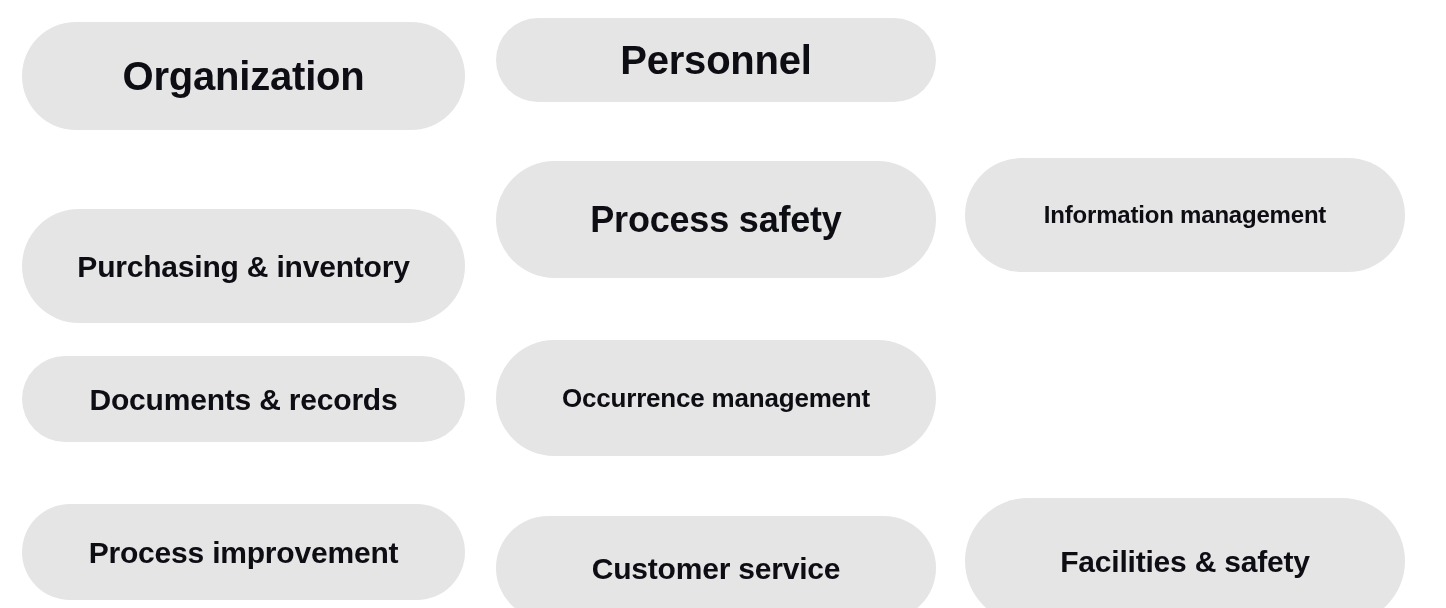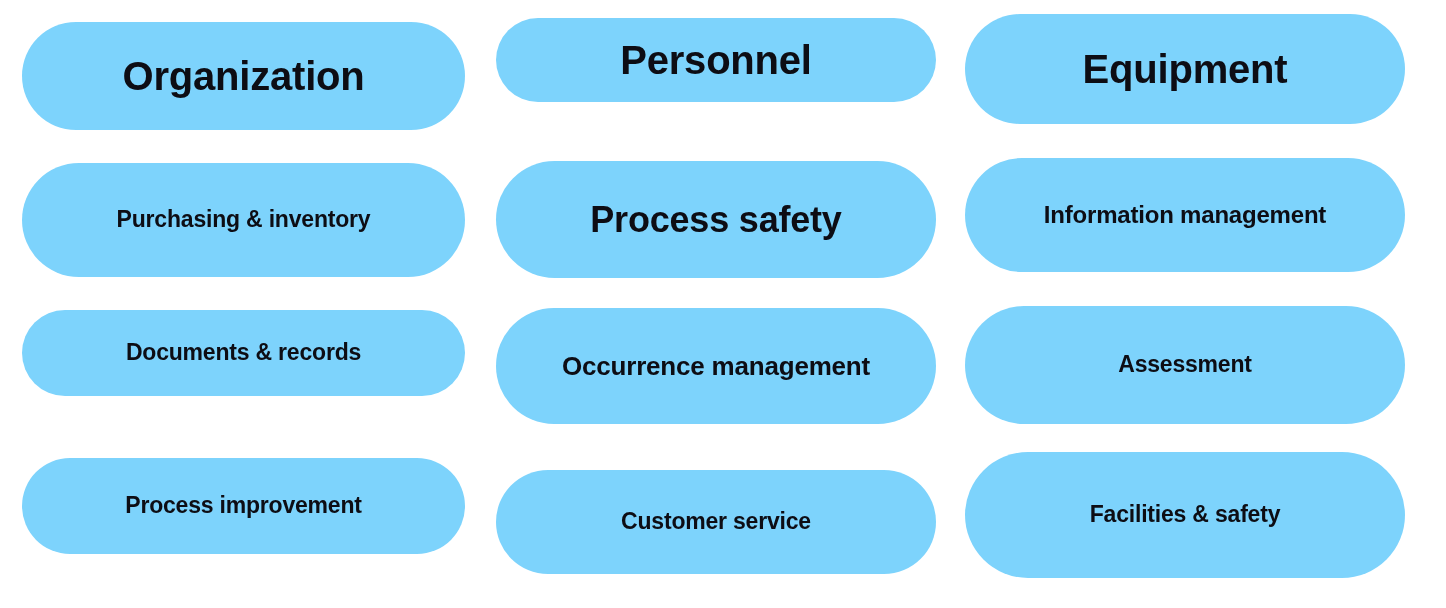--- a/index.html
+++ b/index.html
@@ -27,21 +27,21 @@
   }
   .col-1 { left: 22px;  width: 443px; }
   .col-2 { left: 496px; width: 440px; }
   .col-3 { left: 965px; width: 440px; }
 
   .pill {
     position: absolute;
     left: 0;
     width: 100%;
     box-sizing: border-box;
-    background: #7dd3fc;
+    background: #e5e5e5;
     border-radius: 999px;
     display: flex;
     align-items: center;
     justify-content: center;
     text-align: center;
     color: #0d0d14;
     font-weight: 700;
     letter-spacing: -0.2px;
     line-height: 1.1;
     padding: 0 14px;
@@ -62,22 +62,22 @@
 
   
   .col-3 .p0 { top: 14px;  height: 110px; }
   .col-3 .p1 { top: 158px; height: 114px; }
   .col-3 .p2 { top: 306px; height: 118px; }
   .col-3 .p3 { top: 452px; height: 126px; }
 
   
   .fs-xl  { font-size: 40px; }
   .fs-lg  { font-size: 36px; }
-  .fs-md  { font-size: 23px; }
-  .fs-sm  { font-size: 26px; }
+  .fs-md  { font-size: 30px; margin-top: 46px; }
+  .fs-sm  { font-size: 26px; margin-top: 32px; }
   .fs-xs  { font-size: 24px; }
 </style>
 </head>
 <body>
 
 <div class="board">
 
   <div class="column col-1">
     <div class="pill p0 fs-xl">
       <span>Organization</span>
@@ -102,27 +102,21 @@
     </div>
     <div class="pill p2 fs-sm">
       <span>Occurrence management</span>
     </div>
     <div class="pill p3 fs-md">
       <span>Customer service</span>
     </div>
   </div>
 
   <div class="column col-3">
-    <div class="pill p0 fs-xl">
-      <span>Equipment</span>
-    </div>
     <div class="pill p1 fs-xs">
       <span>Information management</span>
-    </div>
-    <div class="pill p2 fs-md">
-      <span>Assessment</span>
     </div>
     <div class="pill p3 fs-md">
       <span>Facilities &amp; safety</span>
     </div>
   </div>
 
 </div>
 
 </body></html>

